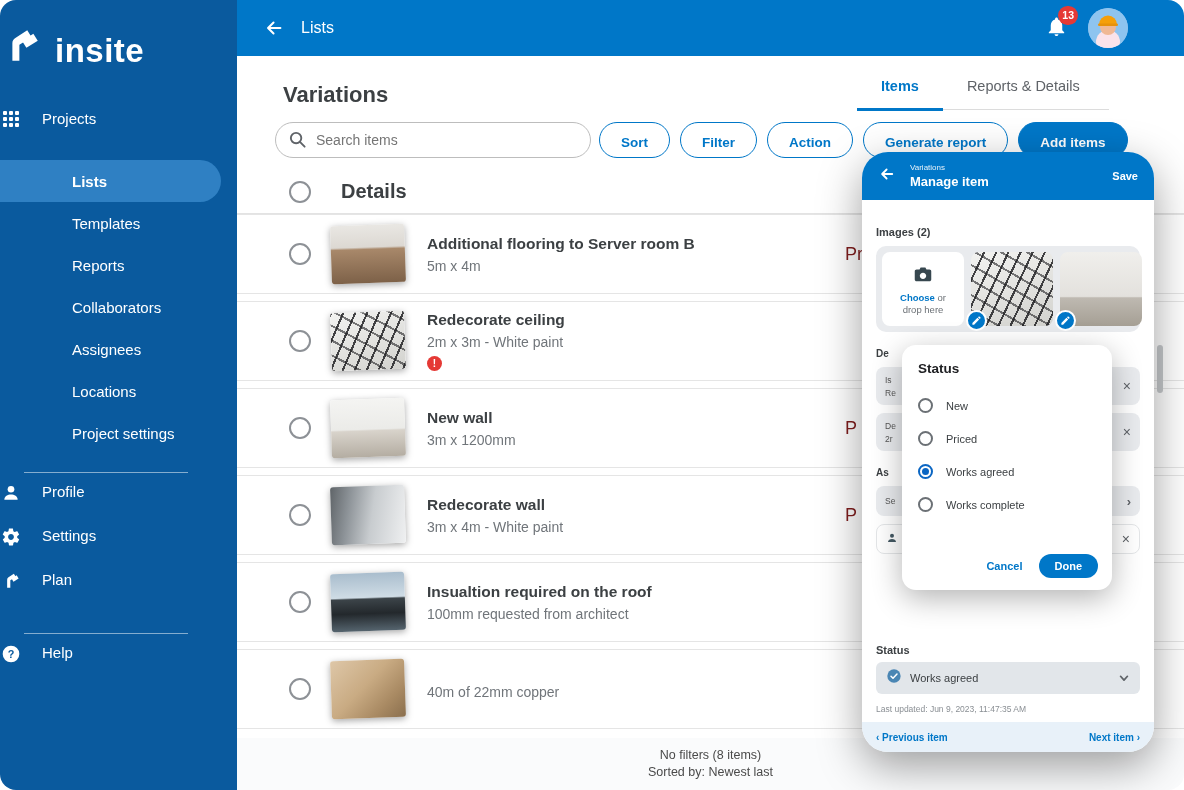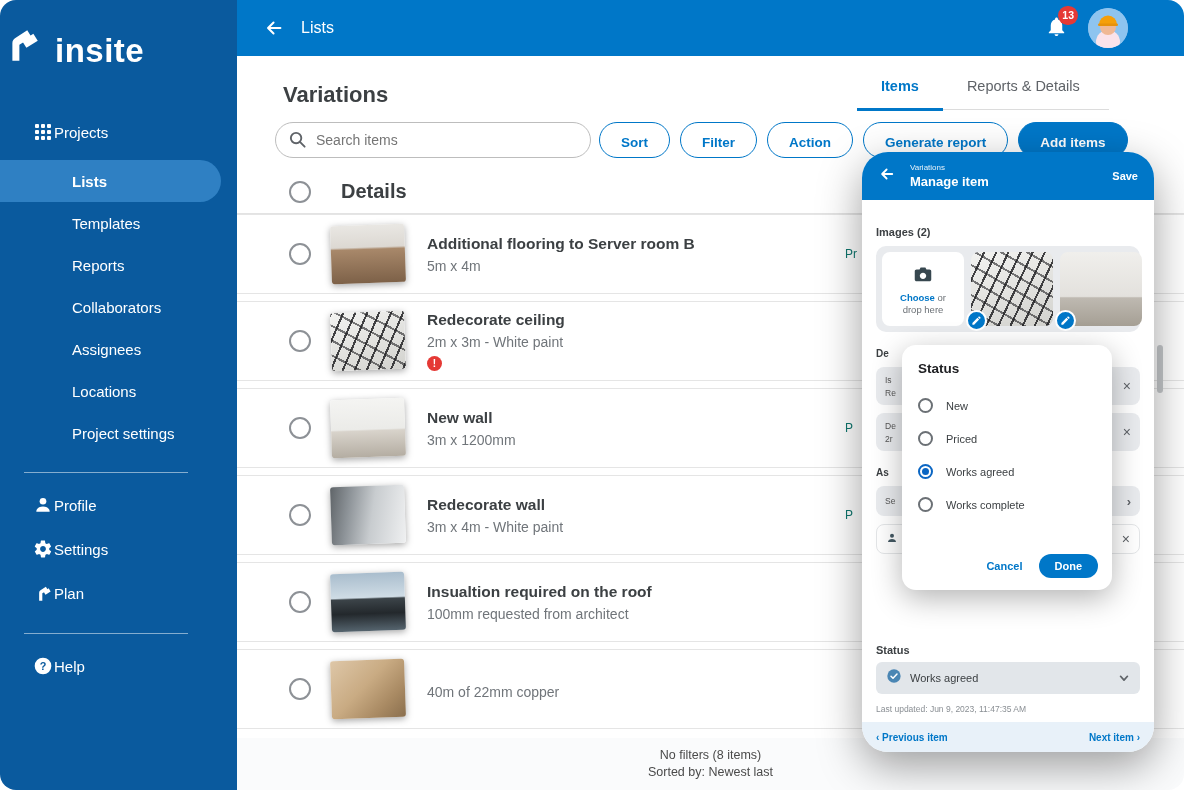--- a/index.html
+++ b/index.html
@@ -4,21 +4,21 @@
 <style>
   *{margin:0;padding:0;box-sizing:border-box}
   html,body{width:1184px;height:790px;font-family:"Liberation Sans",sans-serif;background:#fff;overflow:hidden}
   .app{position:relative;width:1184px;height:790px;border-radius:16px;overflow:hidden;background:#fff}
 
   
   .sidebar{position:absolute;left:0;top:0;width:237px;height:100%;background:#0a5a9e;color:#fff;z-index:6}
   .logo-row{display:flex;align-items:flex-end;gap:12px;padding:24px 0 0 1px}
   .logo-text{font-size:33px;font-weight:bold;letter-spacing:.5px}
   .nav{margin-top:40px}
-  .nav-item{display:flex;align-items:center;height:44px;padding-left:32px;font-size:15px;cursor:pointer}
+  .nav-item{display:flex;align-items:flex-start;gap:20px;height:44px;font-size:15px;cursor:pointer}
   .nav-item .ico{width:22px;display:flex;justify-content:center}
   .nav-item.bold{font-weight:bold}
   .subnav{margin-top:6px}
   .sub-item{height:42px;display:flex;align-items:center;padding-left:72px;font-size:15px;cursor:pointer}
   .sub-item.active{background:#2f80c3;width:221px;border-radius:0 24px 24px 0;font-weight:bold}
   .sdivider{height:1px;background:rgba(255,255,255,.5);width:164px;margin:18px 0 10px 24px}
 
   
   .topbar{position:absolute;left:237px;top:0;right:0;height:56px;background:#0077c8;display:flex;align-items:center;color:#fff;z-index:5}
   .tb-back{margin-left:26px;display:flex;cursor:pointer}
@@ -48,21 +48,21 @@
   .list-header .lh-label{margin-left:30px;font-size:20px;font-weight:bold;color:#3c4043}
   .rows{position:absolute;left:0;right:0;top:158px;bottom:0}
   .row{height:80px;margin-bottom:7px;border-top:1px solid #e5e5e5;border-bottom:1px solid #e5e5e5;display:flex;align-items:center;position:relative;background:#fff}
   .row .cb{margin-left:52px}
   .thumb{width:74px;height:58px;margin-left:20px;border-radius:3px;transform:rotate(-2deg);box-shadow:0 2px 7px rgba(0,0,0,.35);flex:0 0 auto}
   .row-text{margin-left:22px;display:flex;flex-direction:column}
   .row-title{font-size:15.5px;font-weight:600;color:#3c4043}
   .row-sub{font-size:14px;color:#70757a;margin-top:5px}
   .alert-dot{width:15px;height:15px;border-radius:50%;background:#e53935;color:#fff;font-size:10px;font-weight:bold;display:flex;align-items:center;justify-content:center;margin-top:6px}
   .alert-dot::before{content:"!"}
-  .frag{position:absolute;left:608px;top:50%;transform:translateY(-50%);font-size:12px;color:#0f766e}
+  .frag{position:absolute;left:608px;top:50%;transform:translateY(-50%);font-size:18px;color:#7f1d1d}
   .list-footer{position:absolute;left:0;right:0;bottom:0;height:52px;background:rgba(250,251,252,.97);z-index:3;text-align:center;padding-top:9px}
   .list-footer div{font-size:12.5px;color:#4a4a4a;line-height:17px}
   .scroll-thumb{position:absolute;left:1157px;top:345px;width:6px;height:48px;border-radius:3px;background:#c7cacd;z-index:4}
 
   
   .panel{position:absolute;left:862px;top:152px;width:292px;height:600px;background:#fff;border-radius:26px;box-shadow:0 14px 44px rgba(0,0,0,.38);z-index:10}
   .p-header{height:48px;background:#0077c8;border-radius:26px 26px 0 0;display:flex;align-items:center;padding:0 16px;color:#fff}
   .p-bc{font-size:8px;opacity:.9}
   .p-title{font-size:13px;font-weight:bold}
   .p-head-text{margin-left:14px;display:flex;flex-direction:column;gap:2px}

